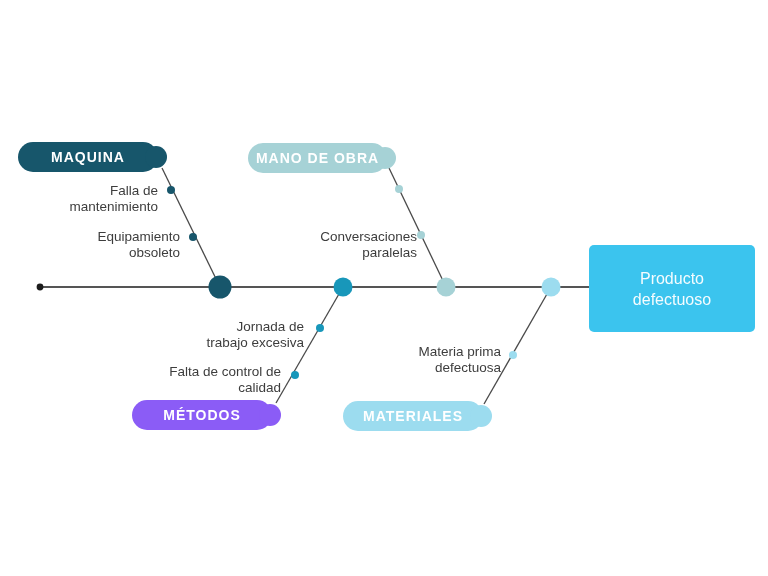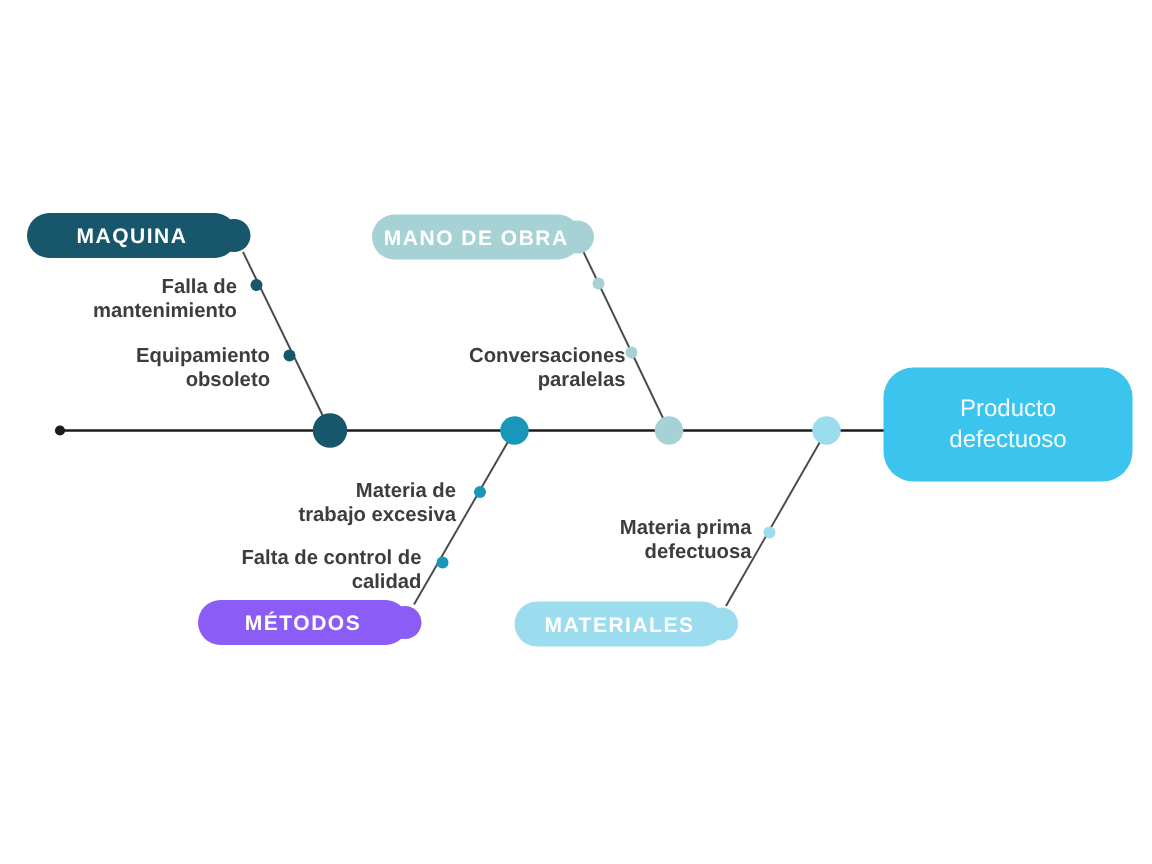--- a/index.html
+++ b/index.html
@@ -19,26 +19,26 @@
   .pill .pill-label{
     color:#ffffff;font-size:14px;font-weight:bold;letter-spacing:1px;
     position:relative;z-index:2;white-space:nowrap;
   }
   .pill-maquina{background:#17566b;}
   .pill-mano{background:#a6d2d6;}
   .pill-metodos{background:#8b5cf6;}
   .pill-materiales{background:#9cdcef;}
   .cause{
     position:absolute;text-align:right;color:#3d3d3d;
-    font-size:13.5px;line-height:16px;white-space:nowrap;font-weight:bold;
+    font-size:13.5px;line-height:16px;white-space:nowrap;
   }
   .cause span{display:block;}
   .effect-box{
-    position:absolute;left:589px;top:245px;width:166px;height:76px;
-    background:#3bc4ee;border-radius:20px;
+    position:absolute;left:589px;top:245px;width:166px;height:87px;
+    background:#3bc4ee;border-radius:5px;
     display:flex;flex-direction:column;align-items:center;justify-content:center;
     color:rgba(255,255,255,0.95);font-size:16px;line-height:21px;text-align:center;
   }
   .effect-box span{display:block;}
 </style>
 </head>
 <body>
 
 <div class="canvas">
 
@@ -85,21 +85,21 @@
   </div>
   <div class="cause" style="right:588px;top:229px;">
     <span>Equipamiento</span>
     <span>obsoleto</span>
   </div>
   <div class="cause" style="right:351px;top:229px;">
     <span>Conversaciones</span>
     <span>paralelas</span>
   </div>
   <div class="cause" style="right:464px;top:319px;">
-    <span>Materia de</span>
+    <span>Jornada de</span>
     <span>trabajo excesiva</span>
   </div>
   <div class="cause" style="right:487px;top:364px;">
     <span>Falta de control de</span>
     <span>calidad</span>
   </div>
   <div class="cause" style="right:267px;top:344px;">
     <span>Materia prima</span>
     <span>defectuosa</span>
   </div>

